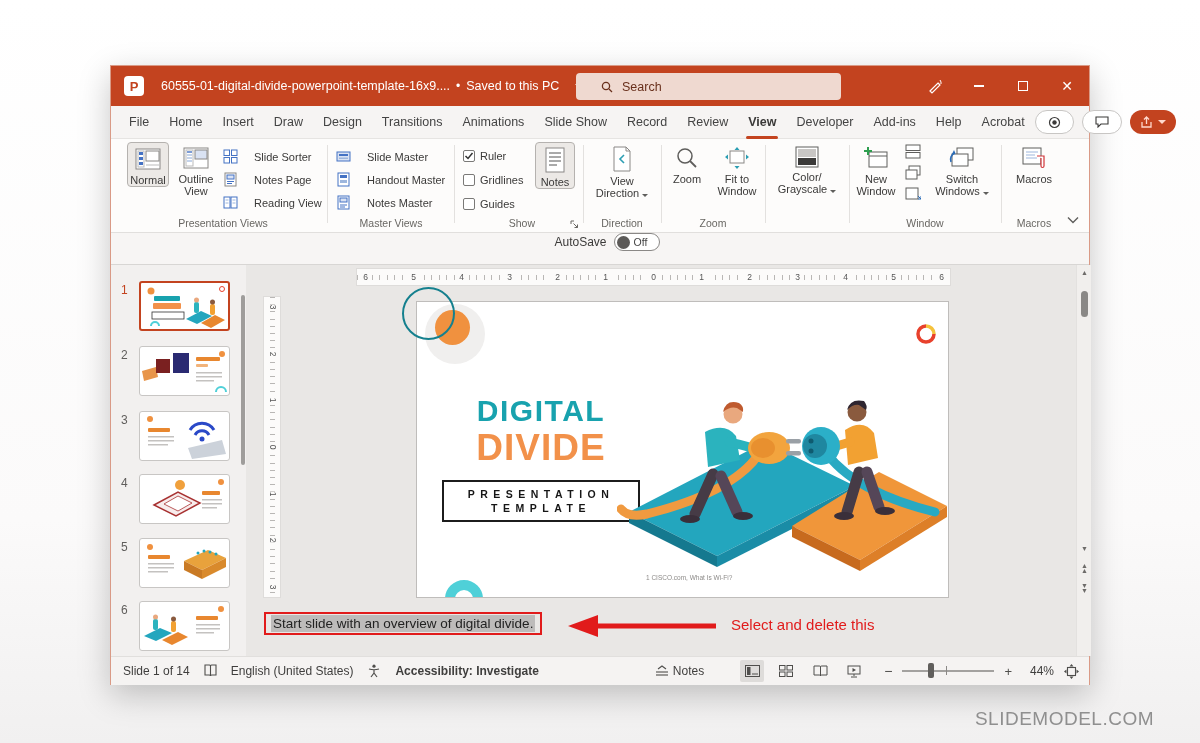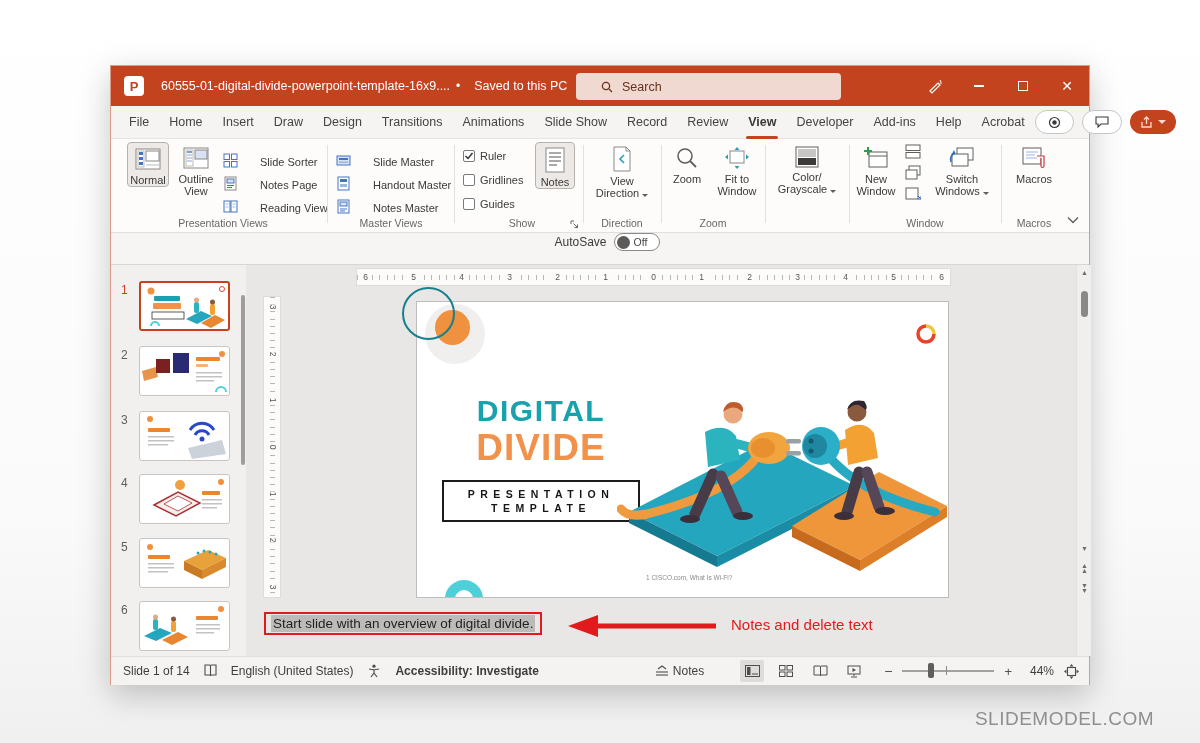--- a/index.html
+++ b/index.html
@@ -11,21 +11,21 @@
     background:#fff; border:1px solid #d99a86; box-shadow:0 10px 30px rgba(0,0,0,.22);
     font-size:12px; color:#3b3a39; }
 
   
   .titlebar { position:absolute; left:0; top:0; width:100%; height:40px; background:#c3431f;
     display:flex; align-items:center; color:#fff; }
   .ppt-logo { width:20px; height:20px; margin-left:13px; border-radius:4px; background:#fff;
     color:#c3431f; font-weight:bold; font-size:13px; display:flex; align-items:center; justify-content:center; }
   .doc-title { margin-left:17px; font-size:12.5px; white-space:nowrap; }
   .title-bullet { margin:0 6px; font-size:12px; }
-  .saved-status { font-size:12.5px; display:flex; align-items:center; gap:16px;margin-left:8px; }
+  .saved-status { font-size:12.5px; display:flex; align-items:center; gap:16px; }
   .caret-w { width:0; height:0; border-left:4px solid transparent; border-right:4px solid transparent; border-top:4px solid #fff; display:inline-block; }
   .caret-d { width:0; height:0; border-left:3.5px solid transparent; border-right:3.5px solid transparent; border-top:3.5px solid #5f5e5c; display:inline-block; }
   .search-box { position:absolute; left:465px; top:7px; width:265px; height:27px; background:#efd9d0;
     border-radius:4px; display:flex; align-items:center; gap:9px; padding-left:25px; color:#69301c; font-size:12.5px; }
   .title-controls { position:absolute; right:0; top:0; height:40px; display:flex; align-items:center; }
   .tc-btn { width:44px; height:40px; display:flex; align-items:center; justify-content:center; }
   .max-glyph { width:10px; height:10px; border:1.2px solid #fff; }
   .min-glyph { width:10px; height:1.5px; background:#fff; }
   .close-glyph { color:#fff; font-size:14px; }
 
@@ -40,21 +40,21 @@
   .pill { height:24px; border:1px solid #c8c6c4; border-radius:12px; background:#fff; display:flex; align-items:center; justify-content:center; padding:0 12px; }
   .share-pill { height:24px; border-radius:12px; background:#c3431f; display:flex; align-items:center; gap:5px; padding:0 10px; }
 
   
   .ribbon { position:absolute; left:0; top:73px; width:100%; height:94px; background:#fdfcfb; border-bottom:1px solid #e1dfdd; }
   .rgroup { position:absolute; top:0; height:93px; }
   .rdiv { position:absolute; top:6px; width:1px; height:78px; background:#e3e1df; }
   .glabel { position:absolute; bottom:3px; left:0; width:100%; text-align:center; font-size:10.5px; color:#696763; white-space:nowrap; }
   .bigbtn { position:absolute; top:3px; display:flex; flex-direction:column; align-items:center; gap:3px; padding-top:4px; border-radius:4px; font-size:11px; line-height:12px; text-align:center; color:#3b3a39; }
   .bigbtn.selected { background:#ece9e6; border:1px solid #b5b2af; }
-  .smallbtn { display:flex; align-items:flex-end; gap:22px; height:23px; font-size:11px; color:#3b3a39; white-space:nowrap; }
+  .smallbtn { display:flex; align-items:center; gap:16px; height:23px; font-size:11px; color:#3b3a39; white-space:nowrap; }
   .chkrow { display:flex; align-items:center; gap:5px; height:24px; font-size:11px; }
   .chk { width:12px; height:12px; border:1px solid #7a7977; border-radius:2px; background:#fff; display:flex; align-items:center; justify-content:center; }
   .launcher { position:absolute; right:2px; bottom:3px; }
   .ribbon-collapse { position:absolute; right:10px; bottom:8px; }
 
   
   .qat { position:absolute; left:0; top:167px; width:100%; height:32px; background:#f7f5f4; border-bottom:1px solid #d8d6d4;
     display:flex; align-items:center; gap:15px; padding-left:14px; font-size:12px;flex-direction:column; }
   .autosave-toggle { width:46px; height:18px; border:1px solid #8a8886; border-radius:9px; background:#fff; display:flex; align-items:center; gap:4px; padding-left:2px; font-size:10.5px; color:#444; }
   .autosave-knob { width:13px; height:13px; border-radius:50%; background:#5c5a58; }
@@ -680,21 +680,21 @@
       </div>
       <div class="deco-ring" style="left:146px; top:22px; position:absolute;"></div>
 
       <div class="notes-redbox">
         <span class="notes-text">Start slide with an overview of digital divide.</span>
       </div>
       <svg class="anno-arrow" width="148" height="24" viewBox="0 0 148 24">
         <polygon points="0,12 30,1 30,23" fill="#e11b1b"></polygon>
         <rect x="28" y="9.5" width="120" height="5" fill="#e11b1b"></rect>
       </svg>
-      <div class="anno-label">Notes and delete text</div>
+      <div class="anno-label">Select and delete this</div>
     </div>
 
     <div class="vscroll">
       <div class="vs-arrow" style="top:4px;">▲</div>
       <div class="vs-thumb"></div>
       <div class="vs-arrow" style="top:280px;">▼</div>
       <div class="vs-arrow" style="top:298px;line-height:5px;">▲<br>▲</div>
       <div class="vs-arrow" style="top:318px;line-height:5px;">▼<br>▼</div>
     </div>
   </div>

